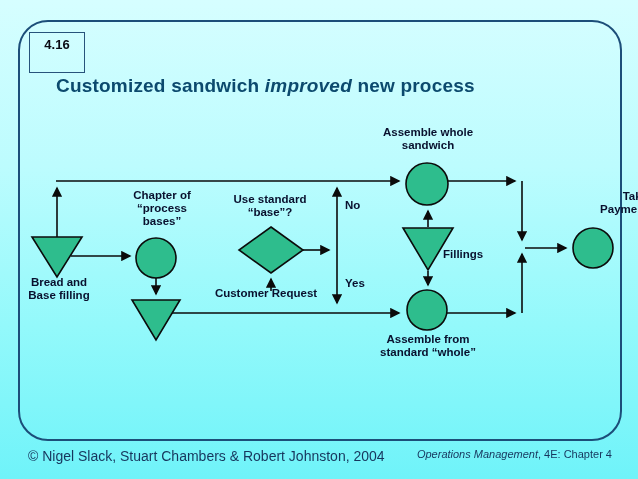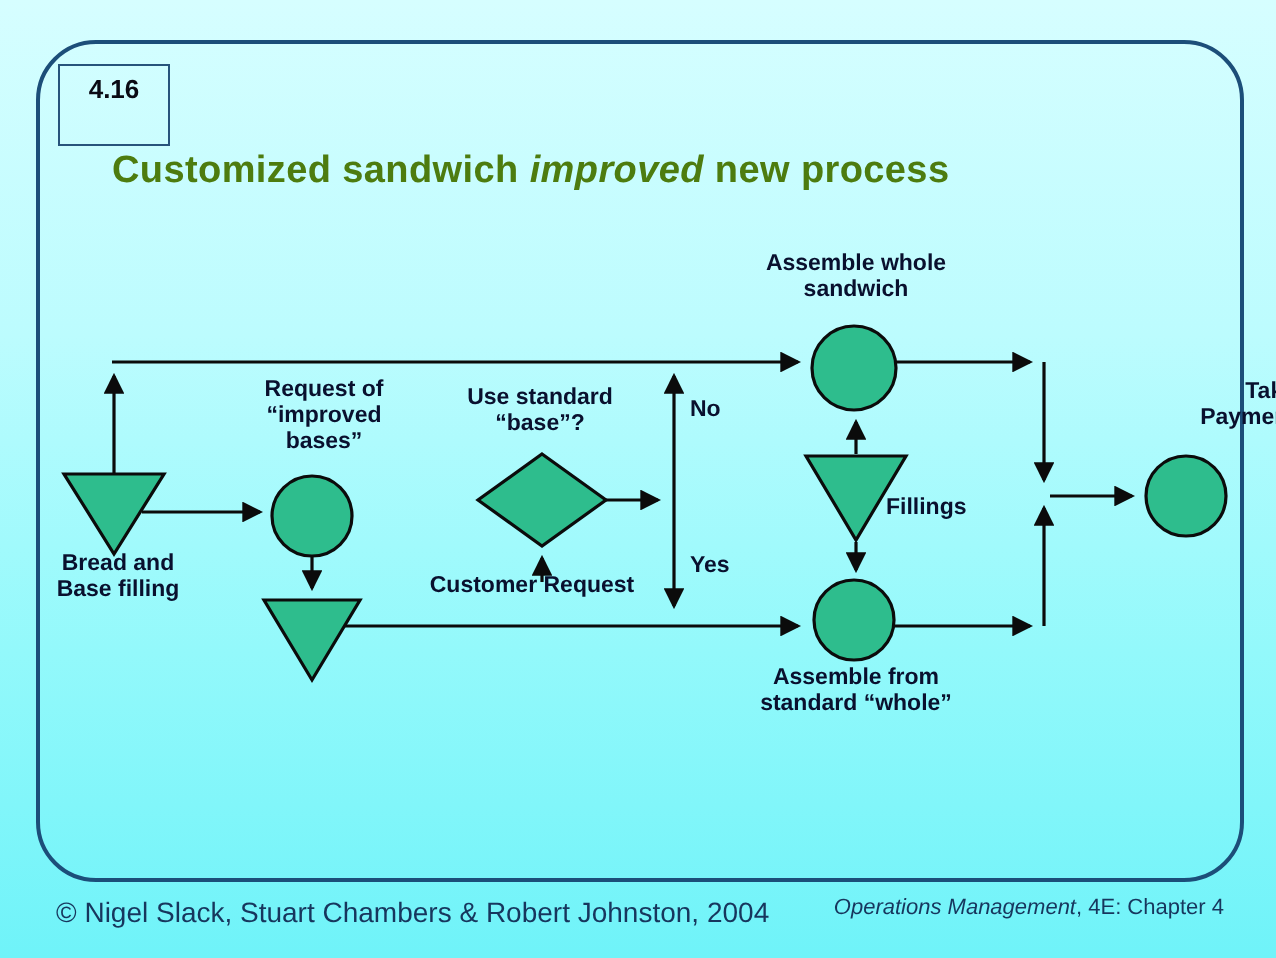--- a/index.html
+++ b/index.html
@@ -14,21 +14,21 @@
     border:2px solid #1C4E79;border-radius:30px;
   }
   .slide-number-box{
     position:absolute;left:29px;top:32px;width:56px;height:41px;
     border:1px solid #27537B;box-sizing:border-box;
     font-size:13px;font-weight:bold;color:#0A0A14;
     text-align:center;padding-top:4px;
   }
   .title{
     position:absolute;left:56px;top:75px;margin:0;
-    font-size:19px;font-weight:bold;color:#4d7c0f;letter-spacing:0.2px;
+    font-size:19px;font-weight:bold;color:#0c4a6e;letter-spacing:0.2px;
     white-space:nowrap;
   }
   .title em{font-style:italic;}
   svg.chart{position:absolute;left:0;top:0;width:638px;height:479px;}
   svg.chart .shape{stroke:#0B0B0B;stroke-width:1.6;}
   svg.chart line{stroke:#0B0B0B;stroke-width:1.6;}
   .lbl{
     position:absolute;font-size:11.5px;font-weight:bold;color:#09102E;
     line-height:13px;text-align:center;
   }
@@ -90,22 +90,22 @@
       <circle class="shape" cx="593" cy="248" r="20" fill="#2EBD8D"></circle>
     </g>
   </svg>
 
   <div class="lbl" style="left:352px;top:126px;width:152px;">
     <div>Assemble whole</div>
     <div>sandwich</div>
   </div>
 
   <div class="lbl" style="left:110px;top:189px;width:104px;">
-    <div>Request of</div>
-    <div>“improved</div>
+    <div>Chapter of</div>
+    <div>“process</div>
     <div>bases”</div>
   </div>
 
   <div class="lbl" style="left:206px;top:193px;width:128px;">
     <div>Use standard</div>
     <div>“base”?</div>
   </div>
 
   <div class="lbl left" style="left:345px;top:199px;width:40px;">No</div>
 

